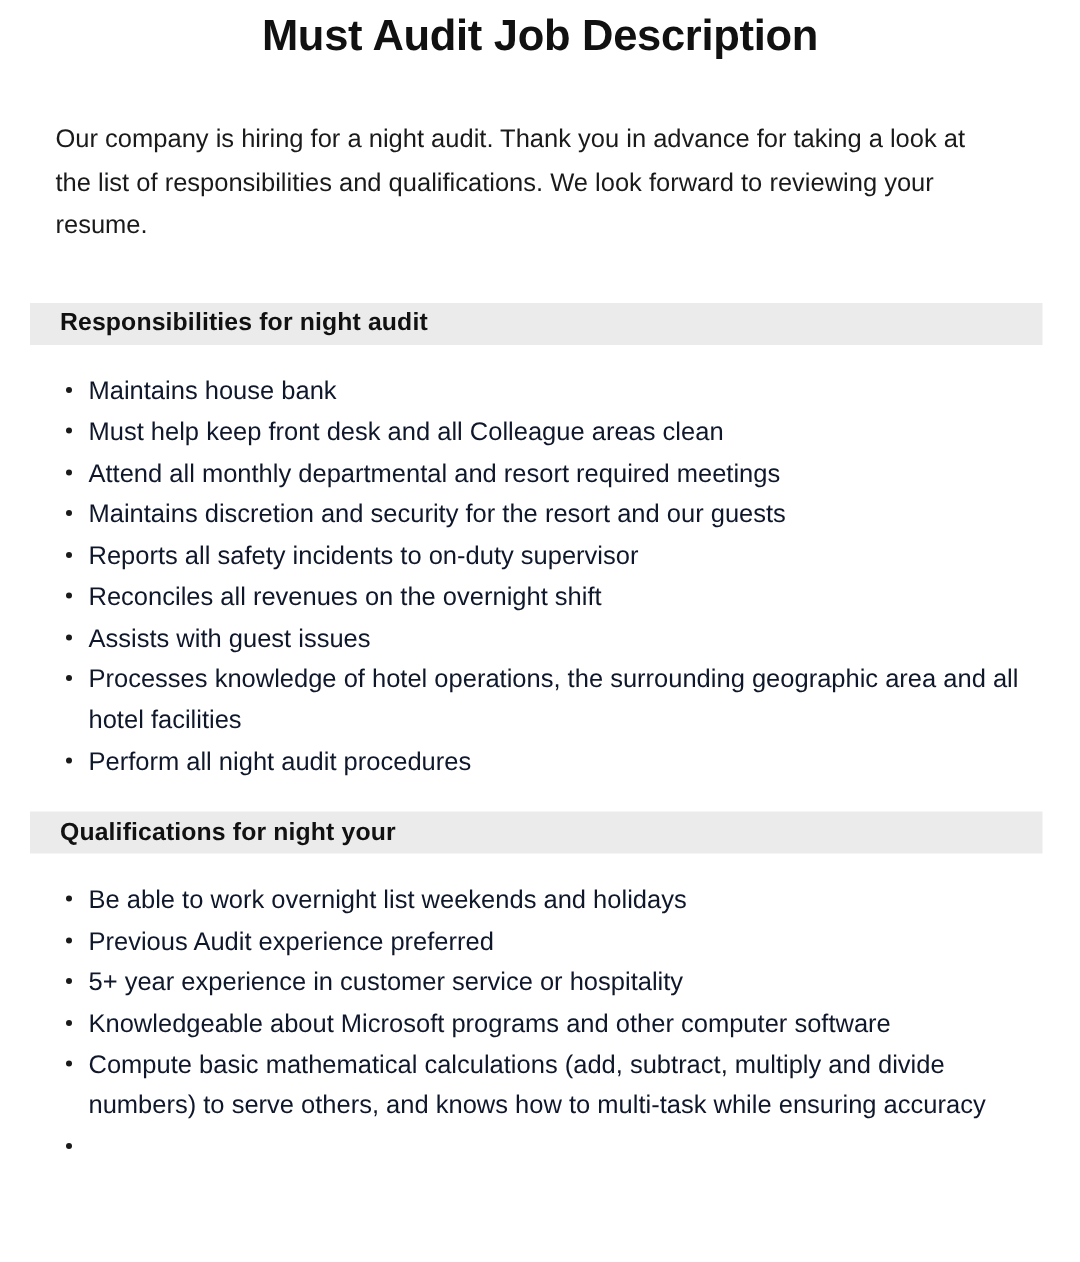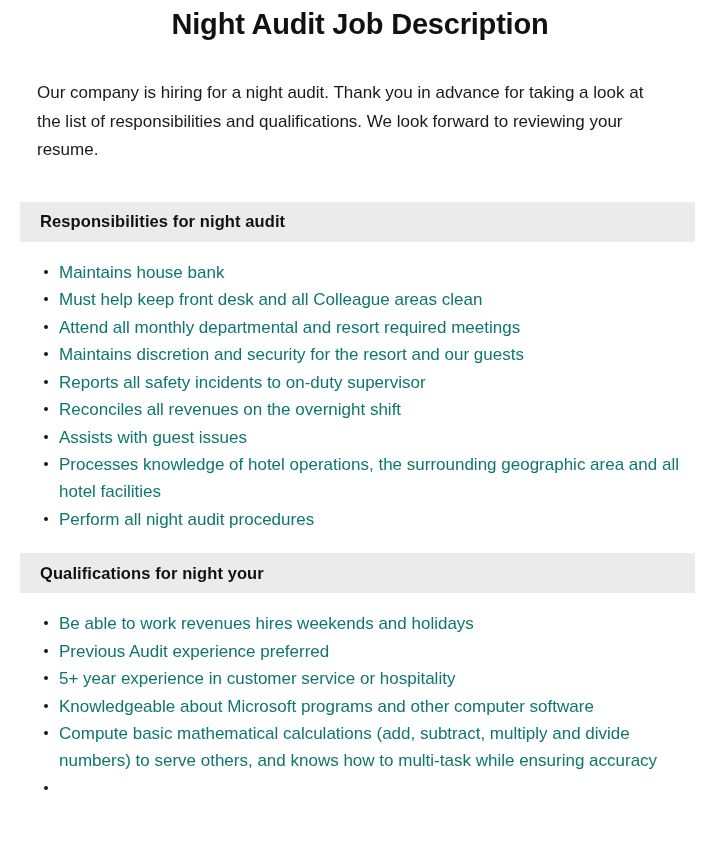--- a/index.html
+++ b/index.html
@@ -38,21 +38,21 @@
     color: #1a1a1a;
     font-weight: 400;
   }
   .section {
     margin: 0;
     padding: 0;
   }
   .section-header {
     background: #ebebeb;
     margin: 0 25px 0 20px;
-    height: 40px;
+    height: 28px;
     display: flex;
     align-items: center;
     padding: 0 0 0 20px;
     box-sizing: border-box;
   }
   .section-header-text {
     font-size: 16.5px;
     font-weight: 600;
     color: #111111;
     letter-spacing: 0.1px;
@@ -64,40 +64,40 @@
     list-style: none;
     margin: 0;
     padding: 0 20px 0 0;
   }
   ul.bullets li {
     position: relative;
     font-size: 17px;
     line-height: 27px;
     padding: 0 0 0 59px;
     margin: 0 0 0.5px 0;
-    color: #0f766e;
+    color: #0f172a;
   }
   ul.bullets li .bullet-dot {
     position: absolute;
     left: 44px;
     top: 11px;
     width: 4px;
     height: 4px;
     border-radius: 50%;
     background: #1a1a1a;
   }
   .gap-after-list-1 { height: 20px; }
   .gap-after-header { height: 17px; }
 </style>
 </head>
 <body>
 
 <div class="page">
 
-  <h1 class="doc-title">Night Audit Job Description</h1>
+  <h1 class="doc-title">Must Audit Job Description</h1>
 
   <p class="intro">Our company is hiring for a night audit. Thank you in advance for taking a look at the list of responsibilities and qualifications. We look forward to reviewing your resume.</p>
 
   <div class="section-spacer-top"></div>
 
   <section class="section">
     <div class="section-header">
       <span class="section-header-text">Responsibilities for night audit</span>
     </div>
     <div class="gap-after-header"></div>
@@ -115,21 +115,21 @@
   </section>
 
   <div class="gap-after-list-1"></div>
 
   <section class="section">
     <div class="section-header">
       <span class="section-header-text">Qualifications for night your</span>
     </div>
     <div class="gap-after-header"></div>
     <ul class="bullets">
-      <li><span class="bullet-dot"></span><span>Be able to work revenues hires weekends and holidays</span></li>
+      <li><span class="bullet-dot"></span><span>Be able to work overnight list weekends and holidays</span></li>
       <li><span class="bullet-dot"></span><span>Previous Audit experience preferred</span></li>
       <li><span class="bullet-dot"></span><span>5+ year experience in customer service or hospitality</span></li>
       <li><span class="bullet-dot"></span><span>Knowledgeable about Microsoft programs and other computer software</span></li>
       <li><span class="bullet-dot"></span><span>Compute basic mathematical calculations (add, subtract, multiply and divide numbers) to serve others, and knows how to multi-task while ensuring accuracy</span></li>
       <li><span class="bullet-dot"></span></li>
     </ul>
   </section>
 
 </div>
 

